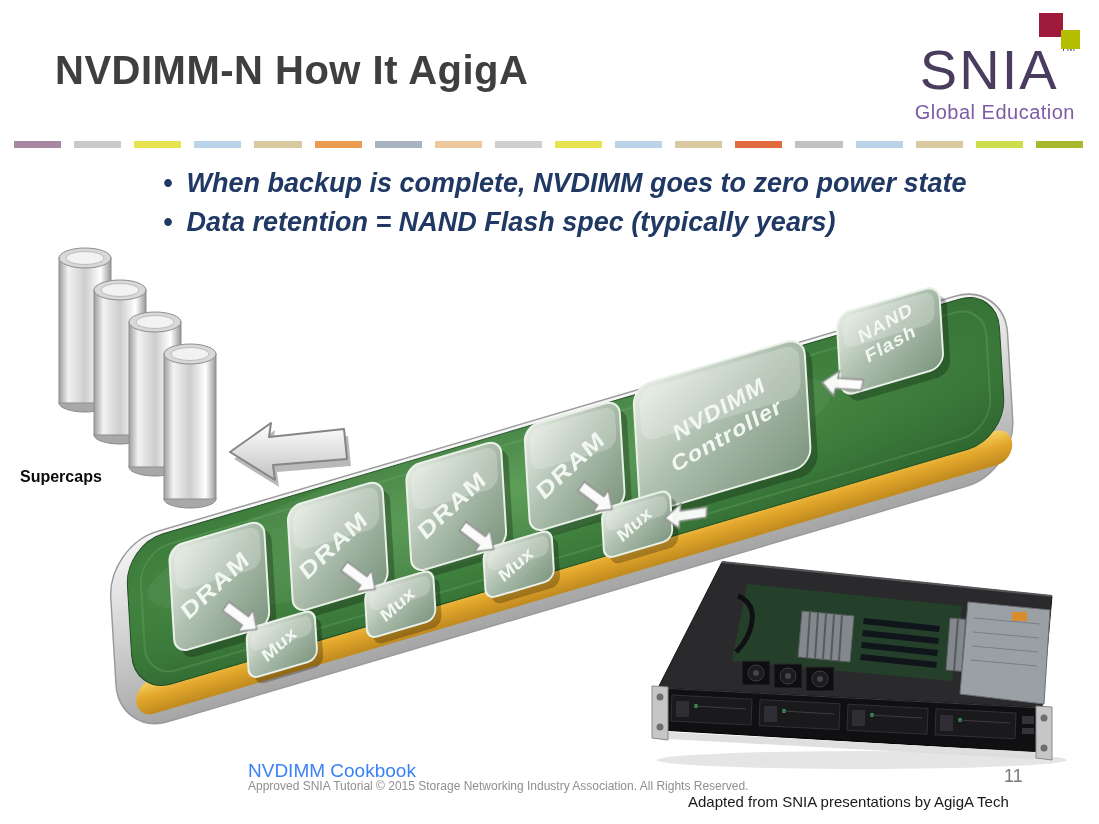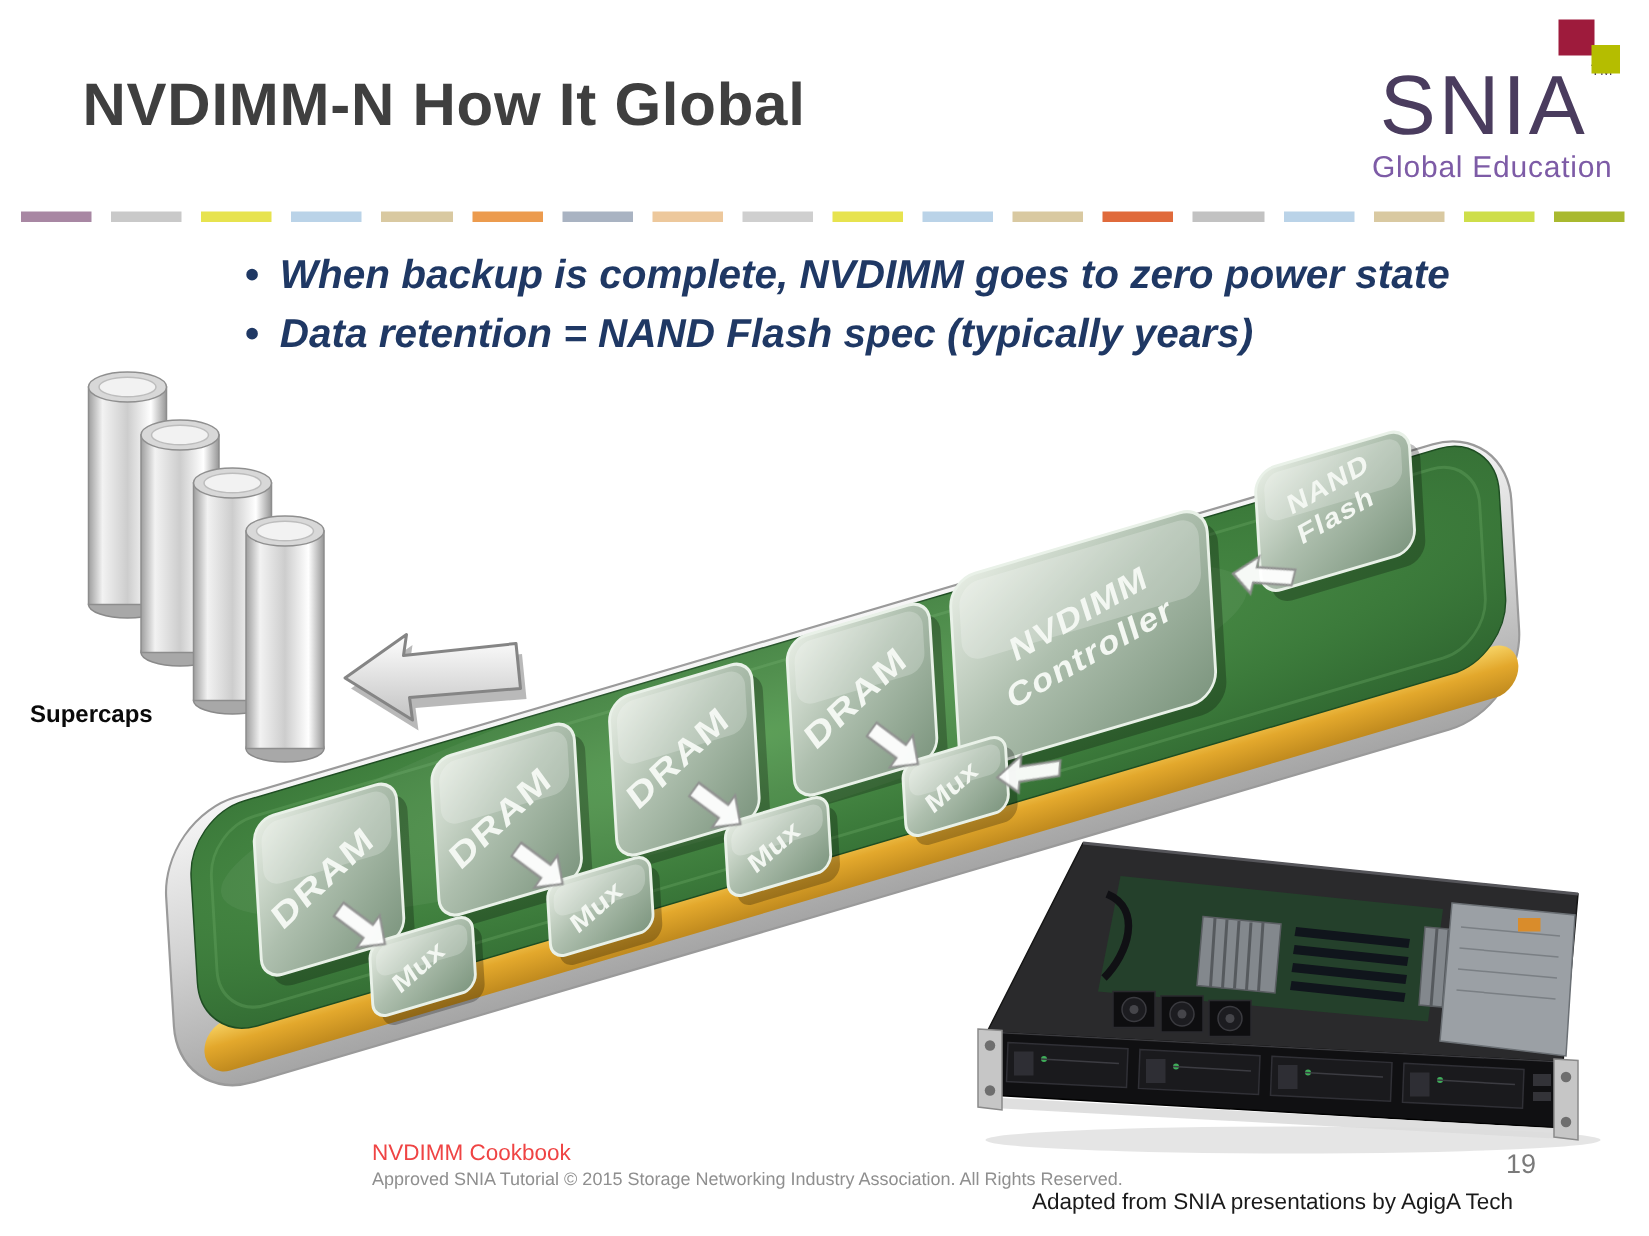--- a/index.html
+++ b/index.html
@@ -22,21 +22,21 @@
 
   .dashes{left:14px;right:16px;top:141px;height:7px;display:flex;gap:13px;}
   .dash{flex:1;height:7px;}
 
   .bullets{left:163px;top:164px;width:900px;}
   .bullet{display:flex;color:#1f3864;font-style:italic;font-weight:700;font-size:27px;line-height:1.45;}
   .bullet::before{content:"\2022";margin-right:14px;}
 
   .supercaps-label{left:20px;top:468px;font-size:16px;font-weight:700;color:#0a0a0a;}
 
-  .footer-1{left:248px;top:760px;font-size:15px;color:#ef4444;}
+  .footer-1{left:248px;top:760px;font-size:19px;color:#3b82f6;}
   .footer-2{left:248px;top:779px;font-size:12px;color:#8f8f8f;}
   .credit{left:688px;top:793px;font-size:15px;color:#1a1a1a;}
   .page-num{left:1004px;top:766px;font-size:18px;color:#7a7a7a;}
 </style>
 </head>
 <body>
 
 <svg class="art" width="1099" height="824" viewBox="0 0 1099 824" xmlns="http://www.w3.org/2000/svg" xmlns:xlink="http://www.w3.org/1999/xlink">
   <defs>
     <linearGradient id="gSilver" x1="0" y1="0" x2="0" y2="1">
@@ -271,21 +271,21 @@
         <circle cx="8" cy="171" r="3.5" fill="#6e6e6e"></circle>
     </g>
     <g>
       <path d="M384,150 L400,151 L400,204 L384,202 Z" fill="#c6c6c6" stroke="#8a8a8a"></path>
       <circle cx="392" cy="162" r="3.5" fill="#6e6e6e"></circle>
         <circle cx="392" cy="192" r="3.5" fill="#6e6e6e"></circle>
     </g>
   </g>
 </svg>
 
-<div class="txt title">NVDIMM-N How It Global</div>
+<div class="txt title">NVDIMM-N How It AgigA</div>
 
 <div class="sq sq-red"></div>
 <div class="sq sq-green"></div>
 <div class="txt logo">
   <div>
     <span class="logo-word">SNIA</span><span class="logo-tm">TM</span>
   </div>
   <div class="logo-sub">Global Education</div>
 </div>
 
@@ -317,13 +317,13 @@
   <div class="bullet">
     <span>Data retention = NAND Flash spec (typically years)</span>
   </div>
 </div>
 
 <div class="txt supercaps-label">Supercaps</div>
 
 <div class="txt footer-1">NVDIMM Cookbook</div>
 <div class="txt footer-2">Approved SNIA Tutorial © 2015 Storage Networking Industry Association. All Rights Reserved.</div>
 <div class="txt credit">Adapted from SNIA presentations by AgigA Tech</div>
-<div class="txt page-num">19</div>
+<div class="txt page-num">11</div>
 
 </body></html>

